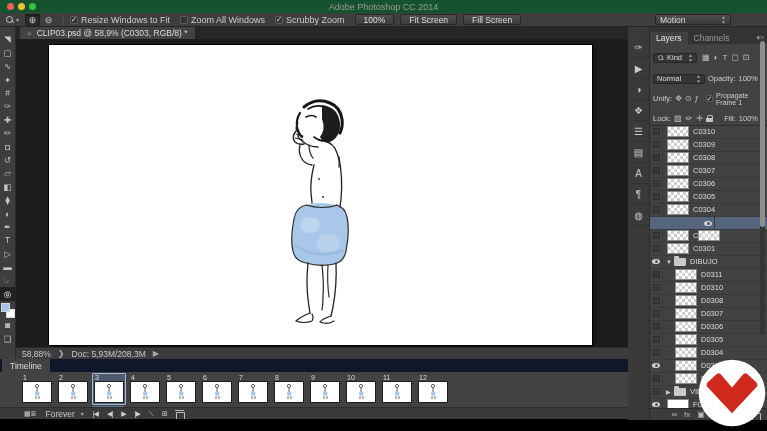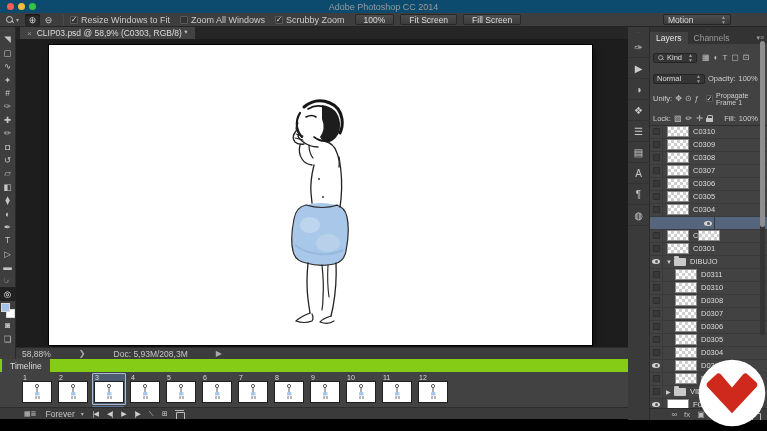--- a/index.html
+++ b/index.html
@@ -1,21 +1,21 @@
 <!DOCTYPE html>
 <html><head>
 <meta charset="utf-8">
 <style>
   * { margin:0; padding:0; box-sizing:border-box; }
   html,body { width:767px; height:431px; overflow:hidden; background:#000;
     font-family:"Liberation Sans", sans-serif; -webkit-font-smoothing:antialiased; }
   .screen { position:relative; width:767px; height:431px; background:#000; color:#ccc; }
 
   
-  .titlebar { position:absolute; left:0; top:0; width:767px; height:13px; background:#0c4a6e;
+  .titlebar { position:absolute; left:0; top:0; width:767px; height:13px; background:#14532d;
     display:flex; align-items:center;text-decoration:underline; }
   .lights { display:flex; gap:4px; margin-left:7px; }
   .light { width:7px; height:7px; border-radius:50%; }
   .apptitle { position:absolute; left:0; width:100%; text-align:center; font-size:9px; color:#9a9a9a; }
 
   
   .optionsbar { position:absolute; left:0; top:13px; width:767px; height:14px; background:#3e3e3e;
     border-bottom:1px solid #242424; display:flex; align-items:center; font-size:9px; color:#ccc; }
   .opt-tool { display:flex; align-items:center; margin-left:6px; margin-right:6px; }
   .mag { position:relative; width:8px; height:8px; }
@@ -24,21 +24,21 @@
   .caret { font-size:6px; color:#aaa; margin-left:2px; }
   .zoombtn { width:15px; height:12px; display:flex; align-items:center; justify-content:center;
     font-size:9px; color:#ccc; border-radius:2px; margin-right:1px; }
   .zoombtn.pressed { background:#2a2a2a; box-shadow:inset 0 1px 2px #111; }
   .vsep { width:1px; height:10px; background:#2d2d2d; border-right:1px solid #4c4c4c; margin:0 6px; }
   .chk { display:flex; align-items:center; gap:3px; margin-right:10px; white-space:nowrap; }
   .box { width:8px; height:8px; background:#333; border:1px solid #5a5a5a; border-radius:1px;
     display:flex; align-items:center; justify-content:center; font-size:8px; color:#ddd; line-height:1; }
   .obtn { height:11px; padding:0 8px; background:linear-gradient(#4d4d4d,#3c3c3c); border:1px solid #282828;
     border-radius:2px; font-size:8.5px; color:#ddd; display:flex; align-items:center; margin-right:6px; white-space:nowrap; }
-  .workspace { position:absolute; right:36px; top:1px; width:68px; height:11px; background:linear-gradient(#4d4d4d,#3b3b3b);
+  .workspace { position:absolute; right:36px; top:1px; width:76px; height:11px; background:linear-gradient(#4d4d4d,#3b3b3b);
     border:1px solid #262626; border-radius:2px; font-size:8.5px; color:#ddd; display:flex; align-items:center;
     justify-content:space-between; padding:0 4px; }
 
   
   .toolbar { position:absolute; left:0; top:27px; width:16px; height:332px; background:#3e3e3e;
     border-right:1px solid #2a2a2a; display:flex; flex-direction:column; align-items:center; }
   .tb-dots { font-size:5px; color:#777; letter-spacing:1px; line-height:6px; }
   .tool { width:16px; height:13.4px; display:flex; align-items:center; justify-content:center;
     font-size:8.5px; color:#c6c6c6; line-height:1; }
   .tool.selected { background:#222; color:#fff; }
@@ -52,26 +52,26 @@
   .doctab { height:12px; background:#424242; display:flex; align-items:center; padding:0 7px; gap:5px;
     font-size:8.5px; color:#dcdcdc; margin-left:4px; white-space:nowrap; }
   .doctab .x { color:#999; font-size:8px; }
   .canvas-area { position:absolute; left:16px; top:39px; width:612px; height:308px; background:#1d1d1d; }
   .canvas { position:absolute; left:33px; top:6px; width:543px; height:300px; background:#fff;
     box-shadow:0 0 0 1px #000, 2px 3px 6px rgba(0,0,0,.55); }
   .figure { position:absolute; left:213px; top:48px; }
 
   
   .statusbar { position:absolute; left:16px; top:347px; width:612px; height:12px; background:#3c3c3c;
-    border-top:1px solid #2a2a2a; display:flex; align-items:center; font-size:8.5px; color:#c8c8c8; gap:28px; }
+    border-top:1px solid #2a2a2a; display:flex; align-items:center; font-size:8.5px; color:#c8c8c8; gap:7px; }
   .statusbar .z { margin-left:6px; }
   .statusbar .mini { color:#aaa; font-size:8px; }
 
   
-  .tl-tabstrip { position:absolute; left:0; top:359px; width:628px; height:13px; background:#84cc16; display:flex; }
+  .tl-tabstrip { position:absolute; left:0; top:359px; width:628px; height:13px; background:#0f172a; display:flex; }
   .tl-tab { height:13px; background:#424242; display:flex; align-items:center; padding:0 8px;
     font-size:8.5px; color:#ddd; margin-left:2px; }
   .tl-frames { position:absolute; left:0; top:372px; width:628px; height:35px; background:#424242;
     display:flex; padding-left:20px; }
   .frame { width:36px; display:flex; flex-direction:column; align-items:flex-start; padding-top:1px; }
   .fwrap { padding:0 1px 1px 1px; border:1px solid transparent; border-radius:1px; }
   .fnum { font-size:7px; color:#ddd; line-height:7px; margin-left:1px; }
   .fthumb { width:30px; height:22px; background:#fff; border:1px solid #1f1f1f; display:flex;
     align-items:center; justify-content:center; overflow:hidden; }
   .fdelay { width:32px; height:9px; display:flex; align-items:center; justify-content:center;

